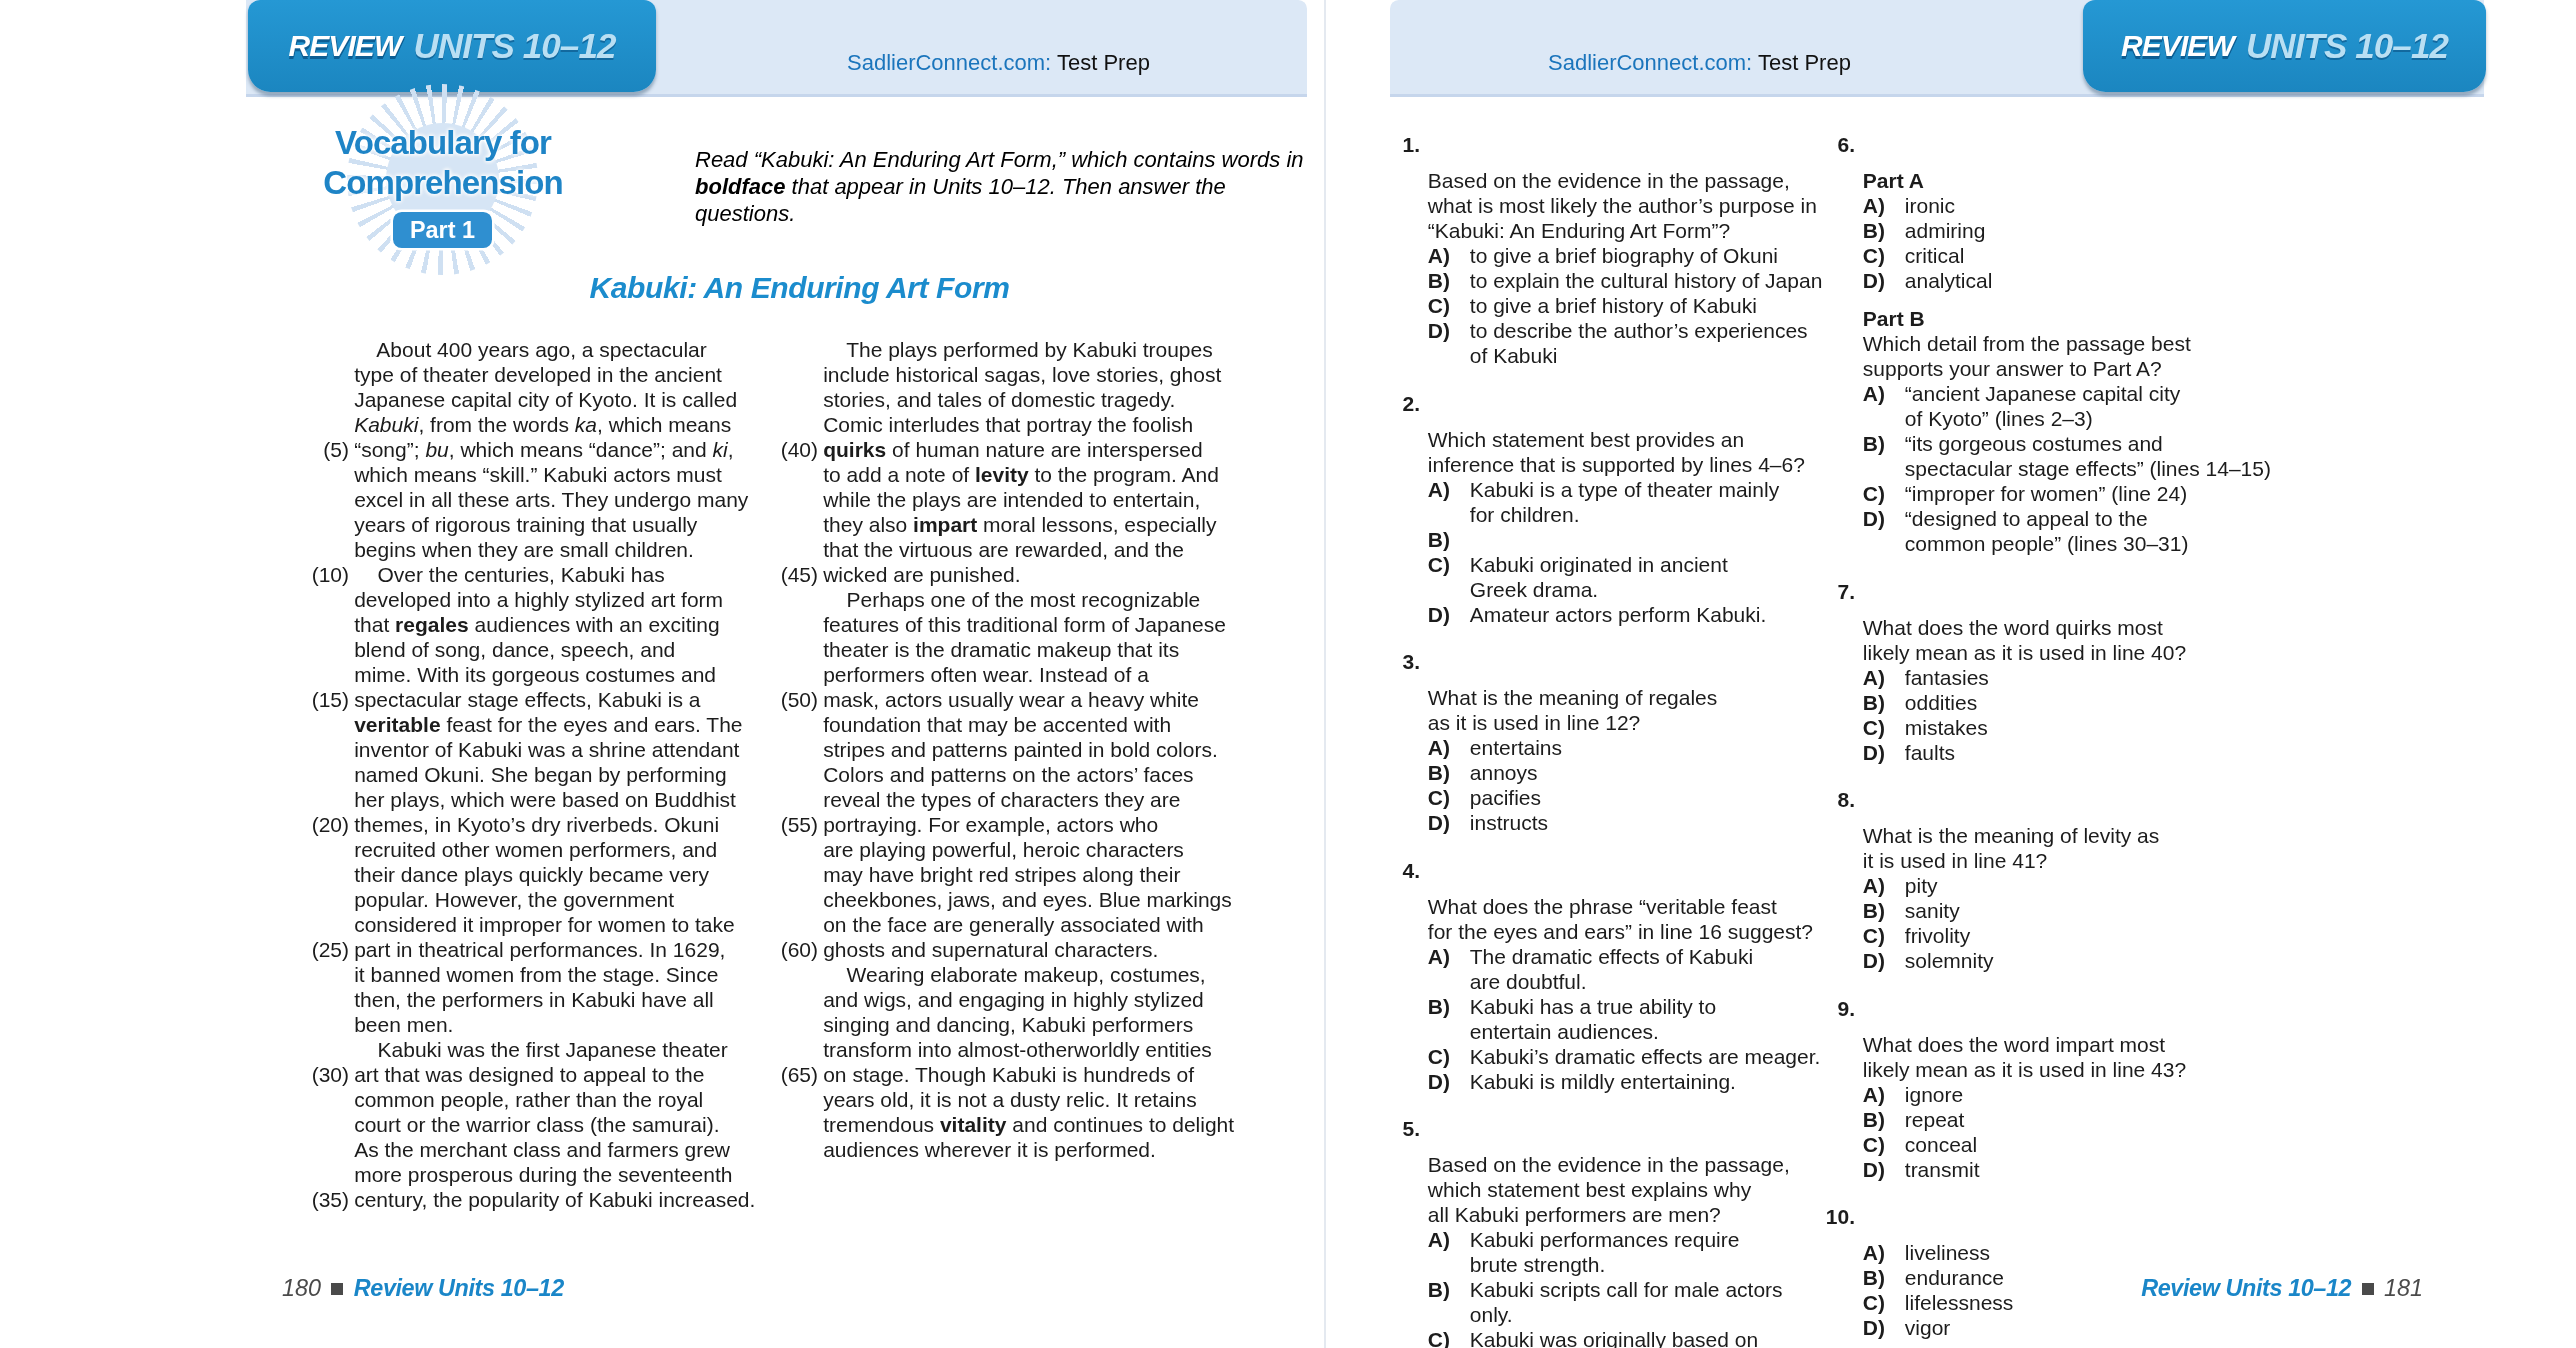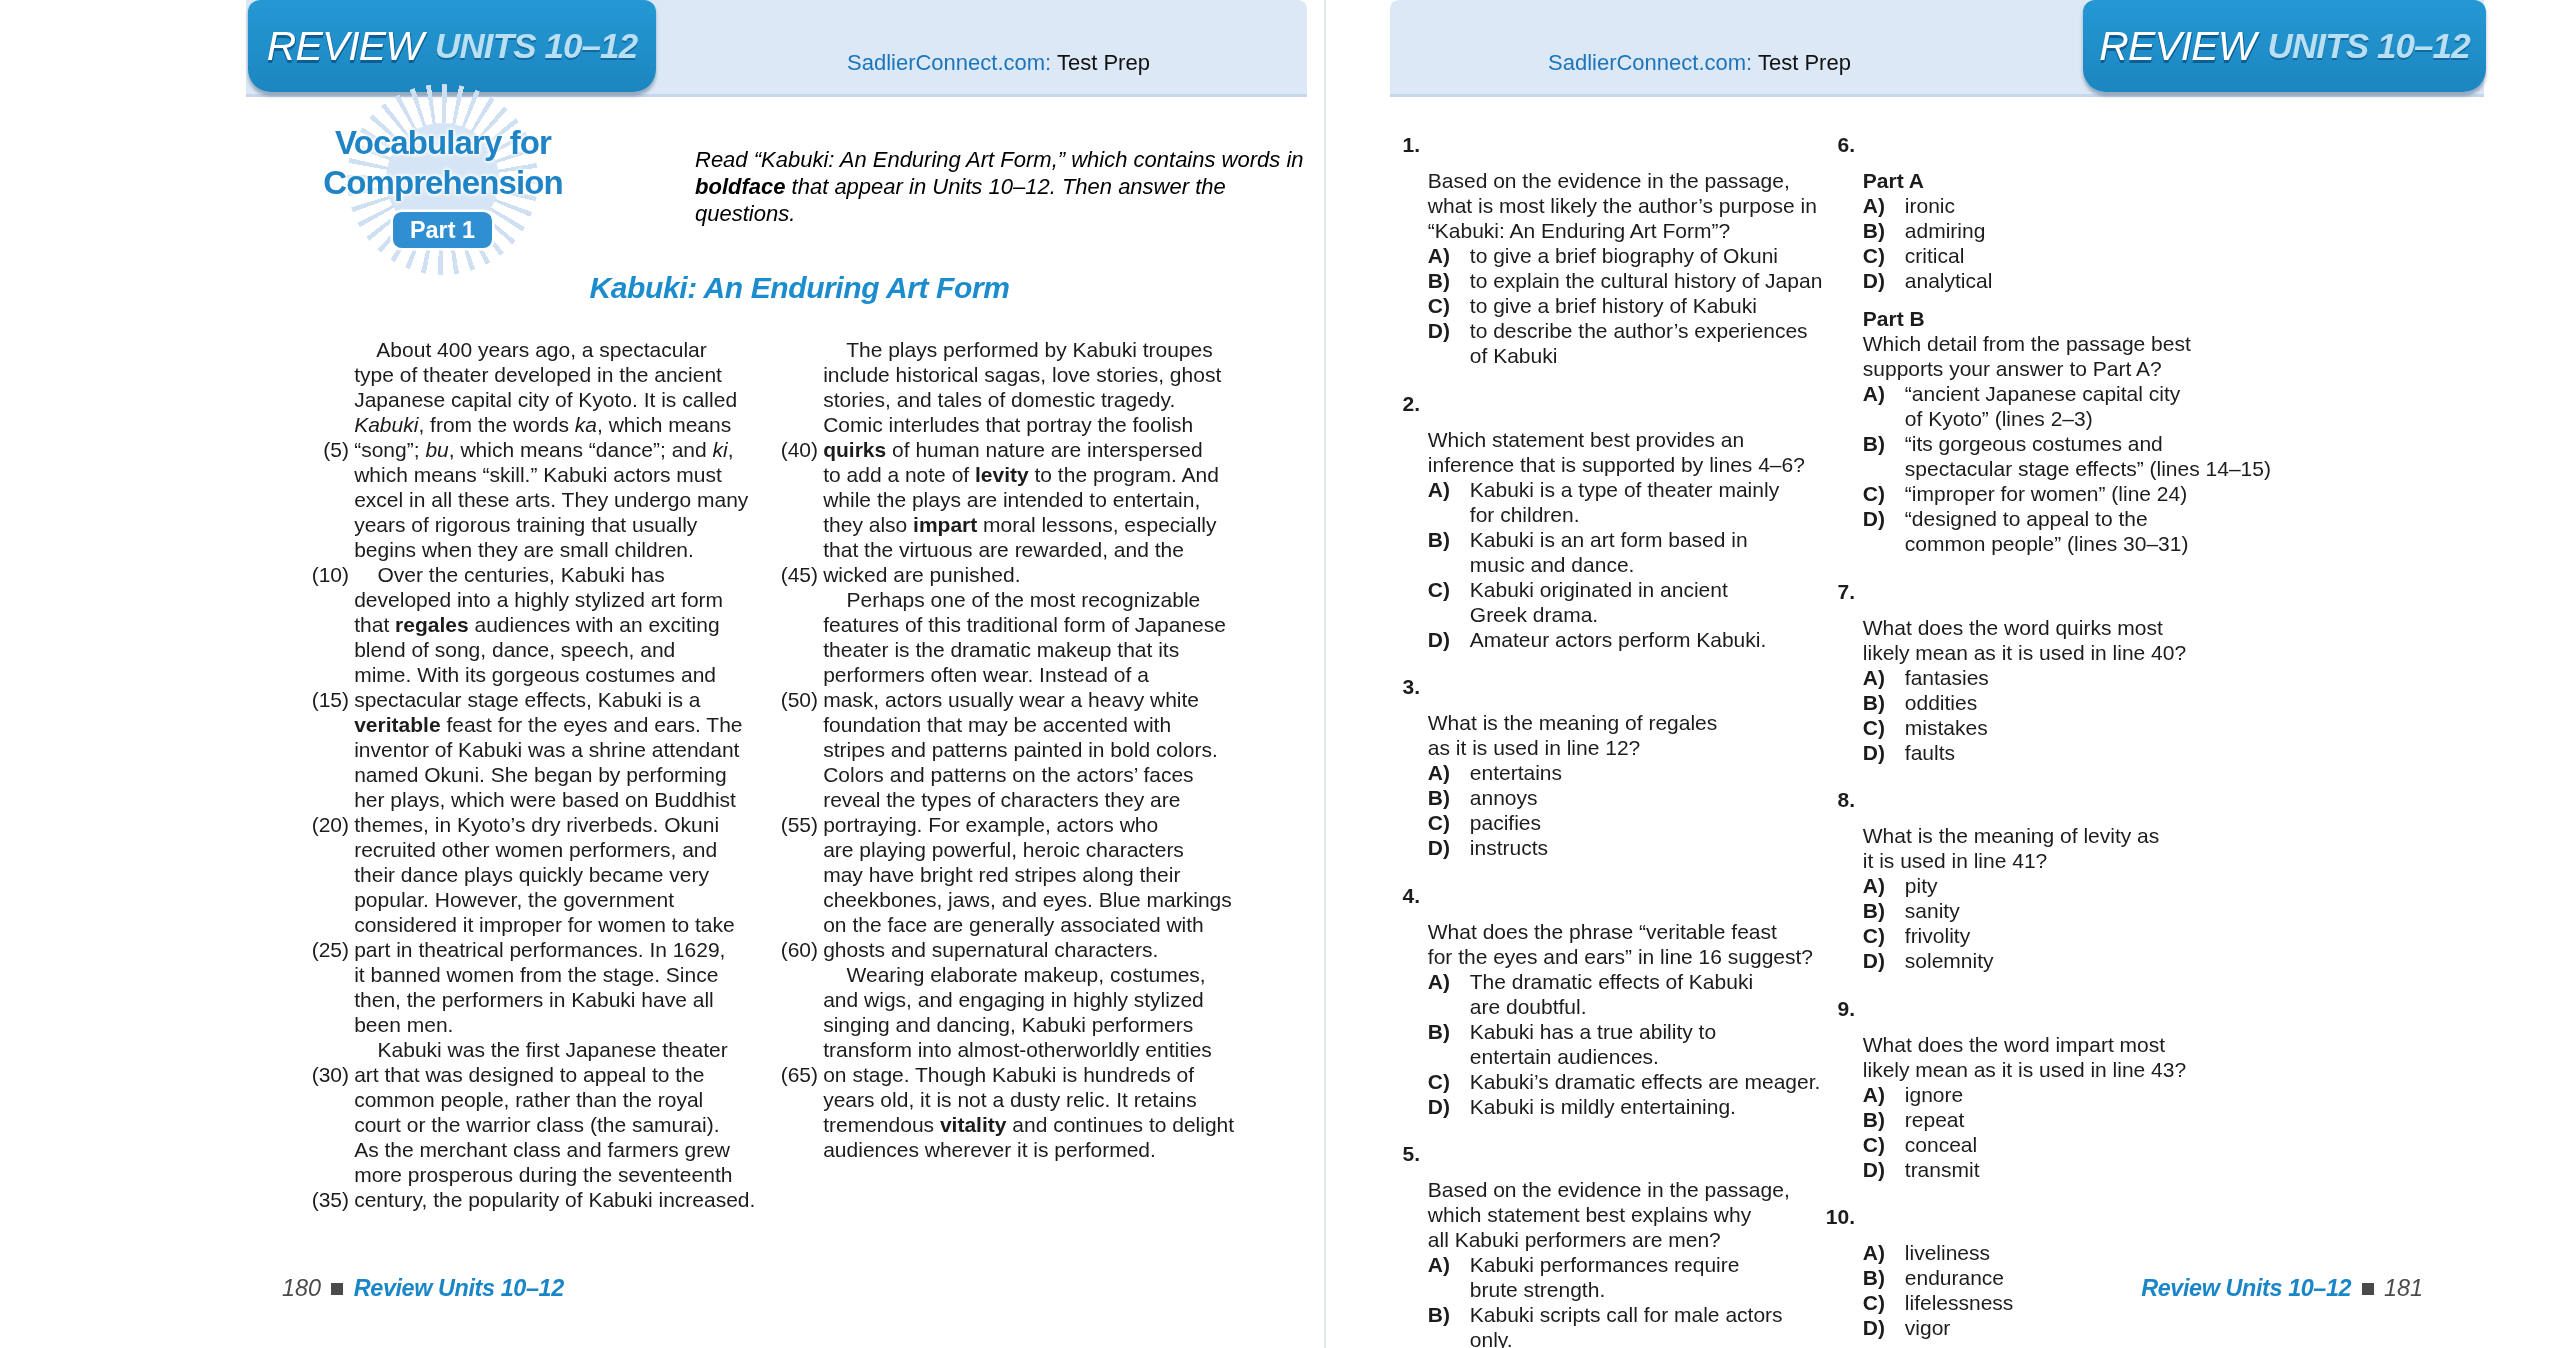--- a/index.html
+++ b/index.html
@@ -8,21 +8,21 @@
 
   
   .banner{position:absolute;top:0;height:94px;background:#dce8f6;border-bottom:3.5px solid #c6d6ec;}
   #banner-left{left:246px;width:1061px;border-radius:0 8.7px 0 0;}
   #banner-right{left:1390px;width:1094px;border-radius:8.7px 0 0 0;}
   .review-box{position:absolute;top:0;height:92px;background:linear-gradient(180deg,#2598d4,#1b86c0);
               border-radius:12px 12px 22.6px 22.6px;box-shadow:0 3.5px 3.5px rgba(60,90,120,.45);
               display:flex;align-items:center;justify-content:center;gap:12px;}
   #review-box-left{left:248px;width:408px;}
   #review-box-right{left:2083px;width:403px;}
-  .review-word{font-style:italic;font-weight:400;font-size:41px;color:#ffffff;letter-spacing:-0.9px;
+  .review-word{font-style:italic;font-weight:700;font-size:30px;color:#ffffff;letter-spacing:-0.9px;
                text-shadow:0 2.6px 0 #0d5e93,0.9px 0.9px 0 #0d5e93;}
   .units-word{font-style:italic;font-weight:800;font-size:35px;color:#b9dff3;letter-spacing:-0.9px;
               text-shadow:0 1.7px 0 #12699f;}
   .site-line{position:absolute;top:50px;font-size:22px;white-space:nowrap;}
   #site-left{left:847px;}
   #site-right{left:1548px;}
   .site-name{color:#1b75bc;font-weight:normal;}
   .site-suffix{color:#111111;}
 
   
@@ -426,22 +426,20 @@
             <div class="qtext">Which statement <b>best</b> provides an
 inference that is supported by lines 4–6?</div>
             <div class="opts">
               <div class="opt">
                 <span class="opt-letter">A)</span>
                 <div class="opt-text">Kabuki is a type of theater mainly
 for children.</div>
               </div>
               <div class="opt">
                 <span class="opt-letter">B)</span>
-                <div class="opt-text">Kabuki is an art form based in
-music and dance.</div>
               </div>
               <div class="opt">
                 <span class="opt-letter">C)</span>
                 <div class="opt-text">Kabuki originated in ancient
 Greek drama.</div>
               </div>
               <div class="opt">
                 <span class="opt-letter">D)</span>
                 <div class="opt-text">Amateur actors perform Kabuki.</div>
               </div>

